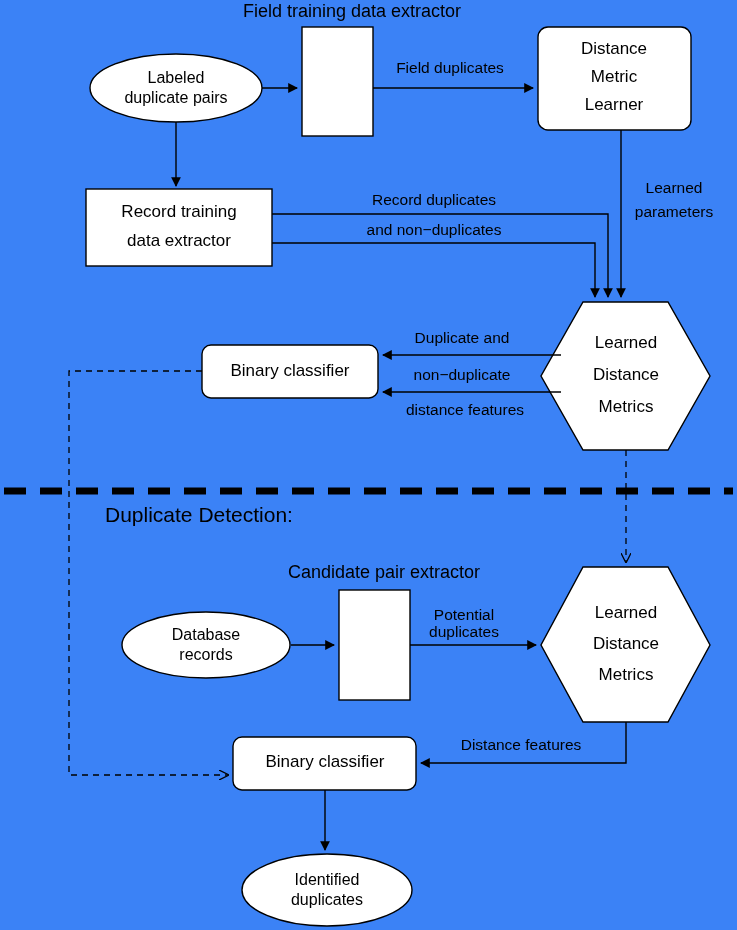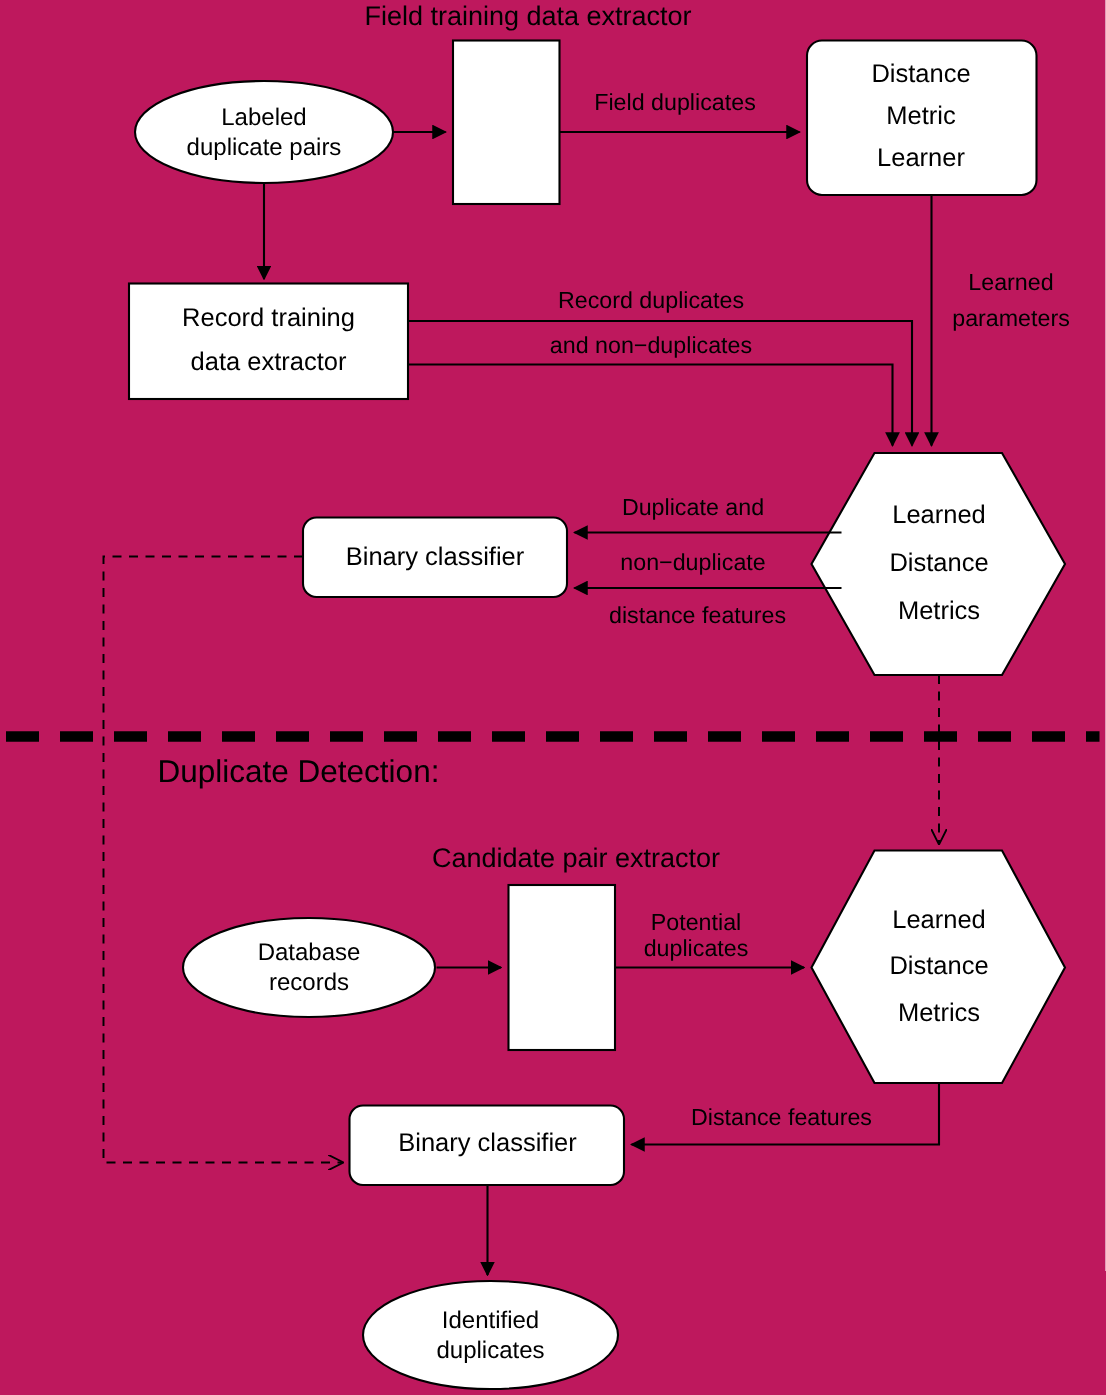--- a/index.html
+++ b/index.html
@@ -4,21 +4,21 @@
 <style>
   html, body {
     margin: 0;
     padding: 0;
     background: #ffffff;
   }
   #diagram-root {
     position: relative;
     width: 737px;
     height: 930px;
-    background: #be185d;
+    background: #3b82f6;
     font-family: "Liberation Sans", sans-serif;
     overflow: hidden;
   }
   svg.flow {
     position: absolute;
     top: 0;
     left: 0;
     width: 737px;
     height: 930px;
   }

